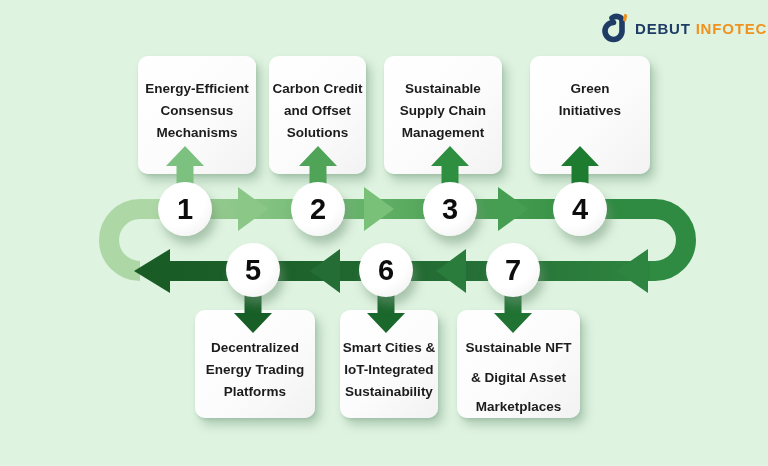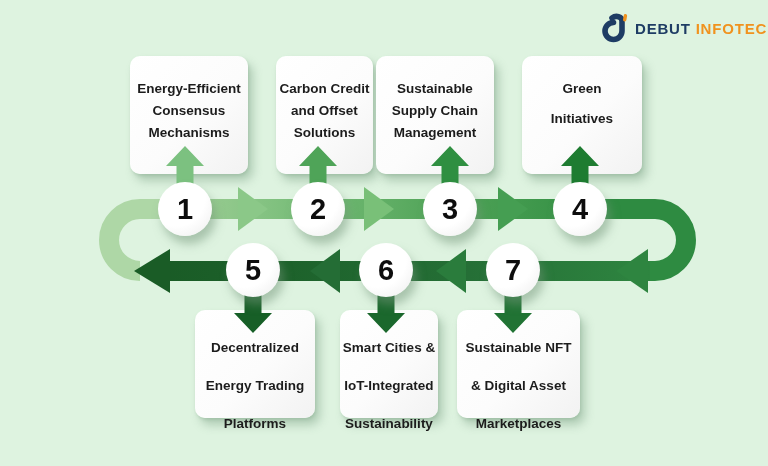--- a/index.html
+++ b/index.html
@@ -18,22 +18,22 @@
   .flow-svg{position:absolute;left:0;top:0;z-index:2;}
   
   .card{
     position:absolute;z-index:1;border-radius:10px;
     background:linear-gradient(135deg,#ffffff 0%,#fcfcfc 55%,#f2f2f2 100%);
     box-shadow:5px 7px 10px rgba(120,158,128,.45),1px 2px 3px rgba(120,158,128,.25);
     display:flex;flex-direction:column;align-items:center;
     text-align:center;color:#1c1c1c;font-weight:700;font-size:13.5px;line-height:22px;
   }
   .card span{display:block;white-space:nowrap;}
-  .card.top{top:56px;height:118px;padding-top:22px;box-sizing:border-box;}
-  .card.bottom{top:310px;height:108px;padding-top:27px;box-sizing:border-box;gap:16px;}
+  .card.top{top:56px;height:118px;padding-top:22px;box-sizing:border-box;margin-left:8px;}
+  .card.bottom{top:310px;height:108px;padding-top:27px;box-sizing:border-box;}
   
   .circle{
     position:absolute;z-index:3;width:54px;height:54px;border-radius:50%;
     background:radial-gradient(circle at 34% 28%,#ffffff 55%,#ececec 100%);
     box-shadow:4px 8px 10px rgba(115,150,122,.5);
     display:flex;align-items:center;justify-content:center;
     font-size:29px;font-weight:800;color:#0d0d0d;
   }
 </style>
 </head>
@@ -94,31 +94,31 @@
     <path d="M253,333 L272,313 L261.5,313 L261.5,294 L244.5,294 L244.5,313 L234,313 Z" fill="#175f27"></path>
     <path d="M386,333 L405,313 L394.5,313 L394.5,294 L377.5,294 L377.5,313 L367,313 Z" fill="#1b682d"></path>
     <path d="M513,333 L532,313 L521.5,313 L521.5,294 L504.5,294 L504.5,313 L494,313 Z" fill="#217334"></path>
   </svg>
 
   <div class="card top" style="left:130px;width:118px;">
     <span>Energy-Efficient</span>
     <span>Consensus</span>
     <span>Mechanisms</span>
   </div>
-  <div class="card top" style="left:276px;width:97px;">
+  <div class="card top" style="left:261px;width:97px;">
     <span>Carbon Credit</span>
     <span>and Offset</span>
     <span>Solutions</span>
   </div>
   <div class="card top" style="left:376px;width:118px;">
     <span>Sustainable</span>
     <span>Supply Chain</span>
     <span>Management</span>
   </div>
-  <div class="card top" style="left:522px;width:120px;gap:8px;">
+  <div class="card top" style="left:522px;width:120px;">
     <span>Green</span>
     <span>Initiatives</span>
   </div>
 
   <div class="card bottom" style="left:195px;width:120px;">
     <span>Decentralized</span>
     <span>Energy Trading</span>
     <span>Platforms</span>
   </div>
   <div class="card bottom" style="left:340px;width:98px;">

